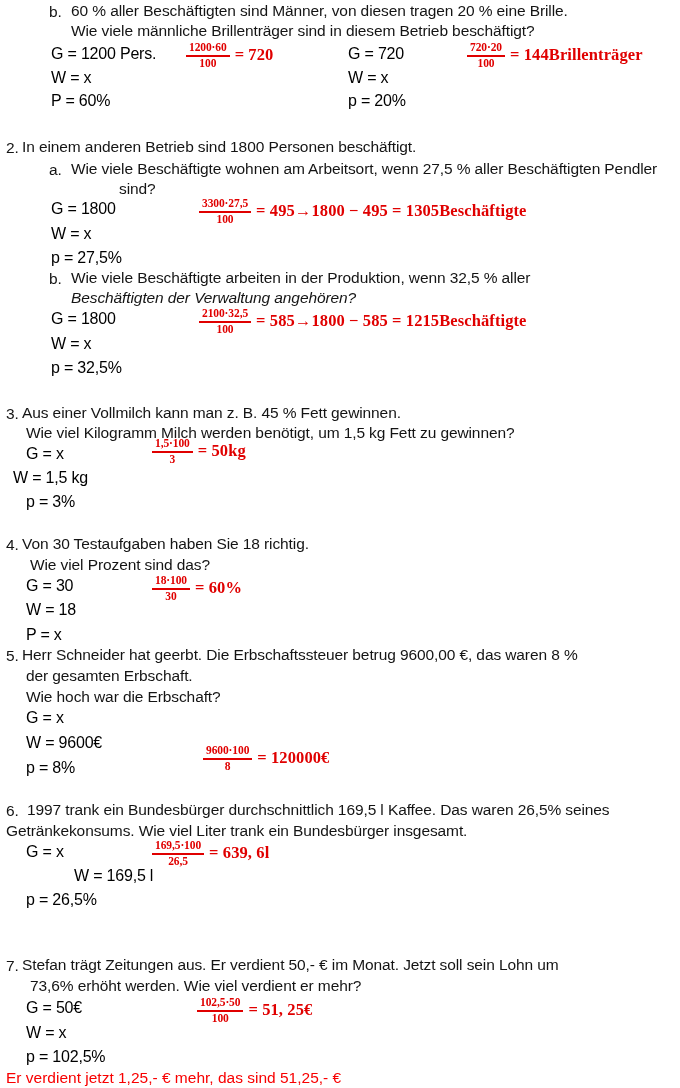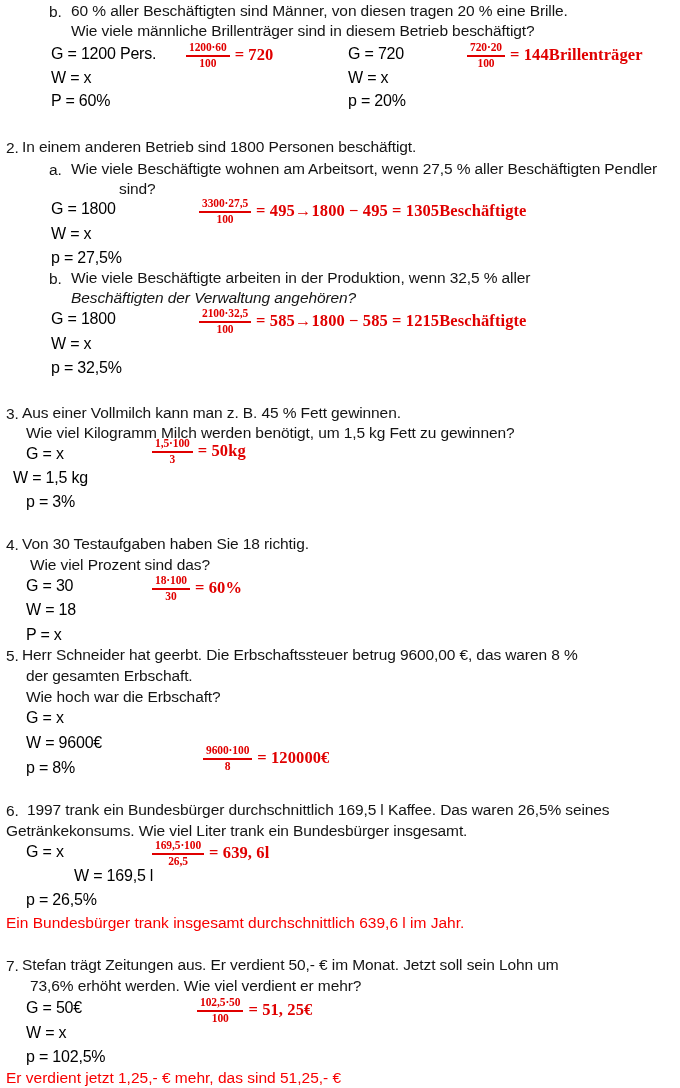--- a/index.html
+++ b/index.html
@@ -235,21 +235,20 @@
 
   <div class="math" style="left:152px; top:840px;">
     <span class="frac">
       <span class="num">169,5·100</span>
       <span class="bar"></span>
       <span class="den">26,5</span>
     </span>
     <span class="rhs">= 639, 6l</span>
   </div>
 
-  <div class="concl" style="left:6px; top:915px;">Ein Bundesbürger trank insgesamt durchschnittlich 639,6 l im Jahr.</div>
 
   <span class="marker" style="left:6px; top:957px;">7.</span>
   <div class="row q-text" style="left:22px; top:957px;">Stefan trägt Zeitungen aus. Er verdient 50,- € im Monat. Jetzt soll sein Lohn um</div>
   <div class="row q-text" style="left:30px; top:978px;">73,6% erhöht werden. Wie viel verdient er mehr?</div>
 
   <div class="given" style="left:26px; top:1000px;">G = 50€</div>
   <div class="given" style="left:26px; top:1025px;">W = x</div>
   <div class="given" style="left:26px; top:1049px;">p = 102,5%</div>
 
   <div class="math" style="left:197px; top:997px;">

